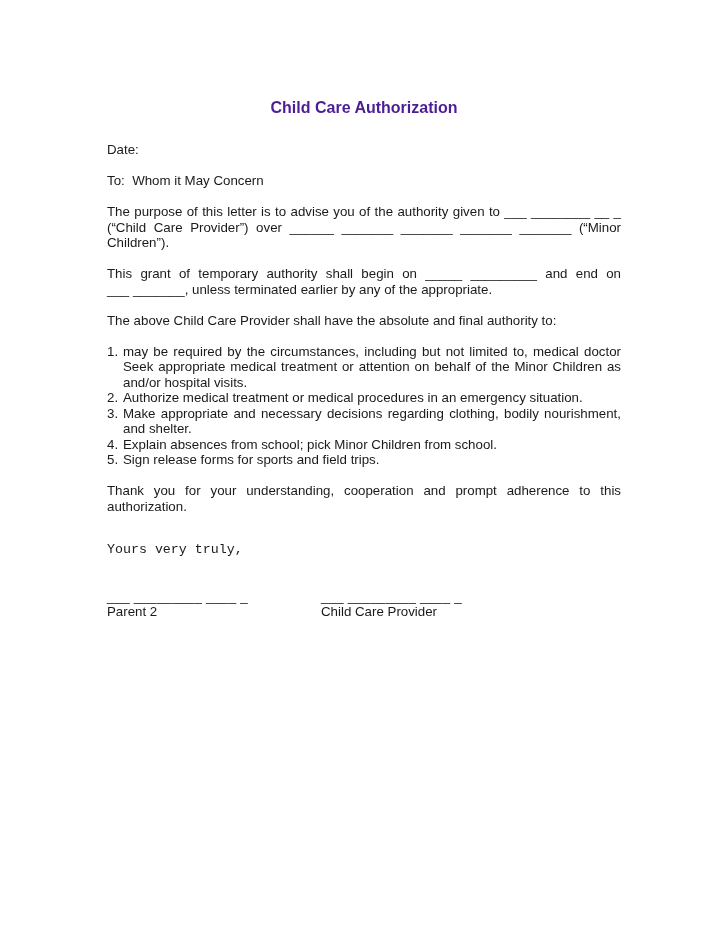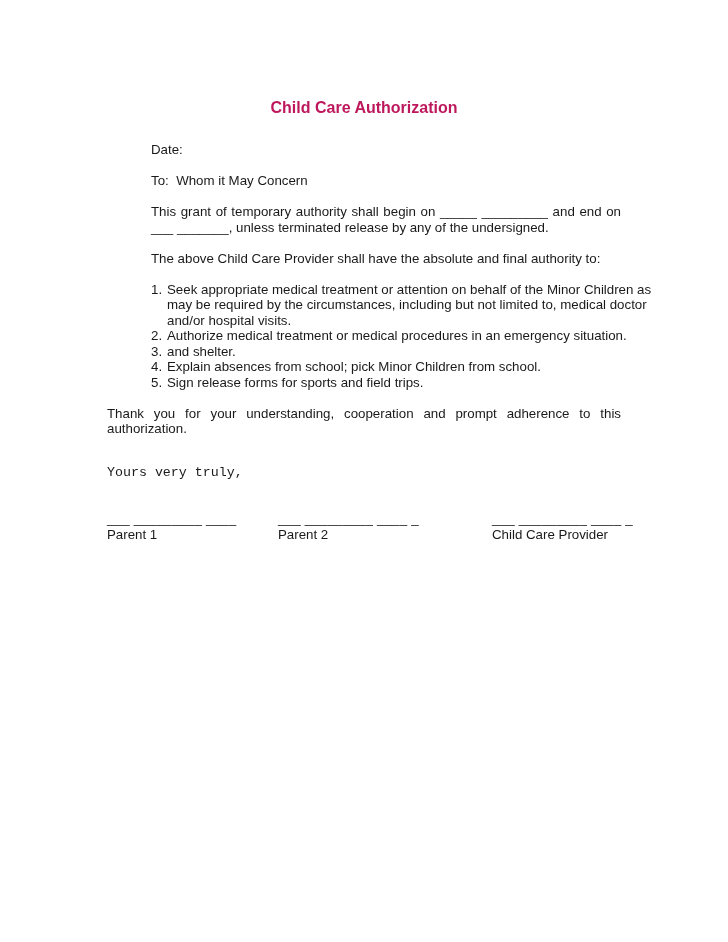--- a/index.html
+++ b/index.html
@@ -21,29 +21,28 @@
   }
   .content {
     padding: 98px 107px 0 107px;
   }
   .doc-title {
     margin: 0 0 25px 0;
     font-size: 16px;
     line-height: 19px;
     font-weight: bold;
     text-align: center;
-    color: #be185d;
+    color: #4c1d95;
   }
   p, .para, .list, .sig-row, .names-block {
     margin: 0;
     padding: 0;
   }
   .spacer-after {
     margin-bottom: 15.5px;
-    margin-left: 44px;
   }
   
   .jline {
     text-align: justify;
     text-align-last: justify;
     white-space: nowrap;
   }
   
   .lline {
     text-align: left;
@@ -88,49 +87,55 @@
 
 <div class="page">
   <div class="content">
 
     <h1 class="doc-title">Child Care Authorization</h1>
 
     <p class="lline spacer-after">Date:</p>
 
     <p class="lline spacer-after">To:&nbsp; Whom it May Concern</p>
 
+    <div class="para spacer-after">
+      <div class="jline">The purpose of this letter is to advise you of the authority given to ___ ________ __ _</div>
+      <div class="jline">(“Child Care Provider”) over ______ _______ _______ _______ _______ (“Minor</div>
+      <div class="lline">Children”).</div>
+    </div>
 
     <div class="para spacer-after">
       <div class="jline">This grant of temporary authority shall begin on _____ _________ and end on</div>
-      <div class="lline">___ _______, unless terminated release by any of the undersigned.</div>
+      <div class="lline">___ _______, unless terminated earlier by any of the appropriate.</div>
     </div>
 
     <p class="lline spacer-after">The above Child Care Provider shall have the absolute and final authority to:</p>
 
     <div class="list spacer-after">
 
       <div class="li">
         <span class="num">1.</span>
         <div class="litext">
+          <div class="jline">may be required by the circumstances, including but not limited to, medical doctor</div>
           <div class="jline">Seek appropriate medical treatment or attention on behalf of the Minor Children as</div>
-          <div class="jline">may be required by the circumstances, including but not limited to, medical doctor</div>
           <div class="lline">and/or hospital visits.</div>
         </div>
       </div>
 
       <div class="li">
         <span class="num">2.</span>
         <div class="litext">
           <div class="lline">Authorize medical treatment or medical procedures in an emergency situation.</div>
         </div>
       </div>
 
       <div class="li">
         <span class="num">3.</span>
         <div class="litext">
+          <div class="jline">Make appropriate and necessary decisions regarding clothing, bodily nourishment,</div>
           <div class="lline">and shelter.</div>
         </div>
       </div>
 
       <div class="li">
         <span class="num">4.</span>
         <div class="litext">
           <div class="lline">Explain absences from school; pick Minor Children from school.</div>
         </div>
       </div>
@@ -145,24 +150,20 @@
     </div>
 
     <div class="para thanks-para">
       <div class="jline">Thank you for your understanding, cooperation and prompt adherence to this</div>
       <div class="lline">authorization.</div>
     </div>
 
     <p class="lline closing-line">Yours very truly,</p>
 
     <div class="sig-row">
-      <div class="sig-col-1">
-        <div class="sig-line">___ _________ ____</div>
-        <div class="sig-label">Parent 1</div>
-      </div>
       <div class="sig-col-2">
         <div class="sig-line">___ _________ ____ _</div>
         <div class="sig-label">Parent 2</div>
       </div>
       <div class="sig-col-3">
         <div class="sig-line">___ _________ ____ _</div>
         <div class="sig-label">Child Care Provider</div>
       </div>
     </div>
 

